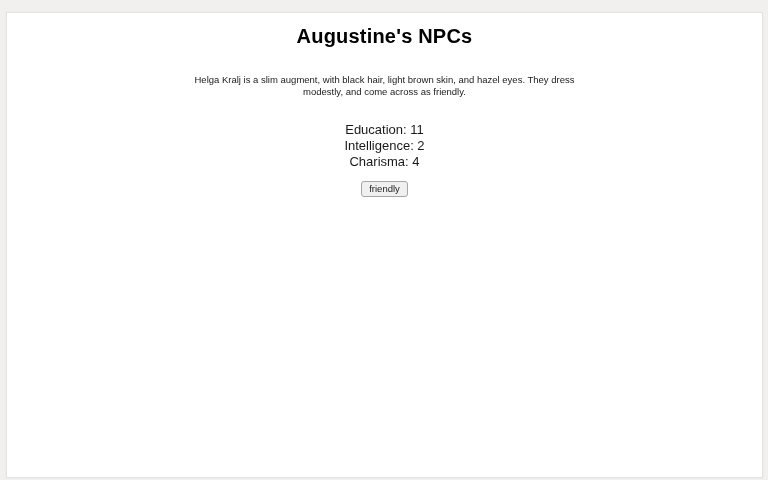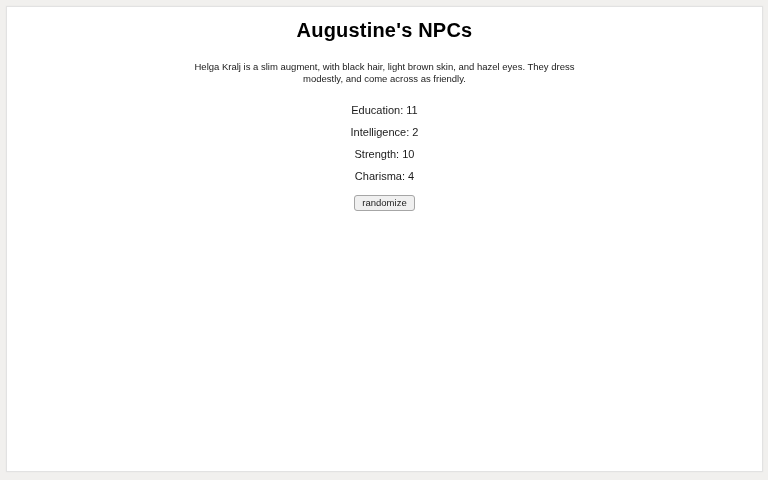--- a/index.html
+++ b/index.html
@@ -7,47 +7,47 @@
     width: 768px;
     height: 480px;
     background: #f1f0ee;
     font-family: "Liberation Sans", "DejaVu Sans", sans-serif;
     color: #111;
     overflow: hidden;
   }
   .page {
     position: absolute;
     left: 6px;
-    top: 6px;
+    top: 12px;
     width: 757px;
     height: 466px;
     background: #ffffff;
     border: 1px solid #e2e2e2;
     box-shadow: 0 0 2px rgba(0,0,0,0.04);
     text-align: center;
   }
   h1.page-title {
     font-size: 20px;
     line-height: 23px;
     font-weight: bold;
     margin: 12px 0 13px 0;
     color: #000;
     letter-spacing: 0.2px;
   }
   p.npc-description {
     font-size: 9.5px;
     line-height: 12px;
     max-width: 402px;
-    margin: 19px auto;
+    margin: 26px auto;
     color: #1a1a1a;
   }
   p.stat-line {
-    font-size: 11px;
+    font-size: 13px;
     line-height: 12px;
-    margin: 10px auto;
+    margin: 4px auto;
     color: #1a1a1a;
   }
   .button-row {
     margin-top: 10px;
   }
   button.randomize-button {
     font-family: "Liberation Sans", "DejaVu Sans", sans-serif;
     font-size: 9.5px;
     line-height: 11px;
     color: #222;
@@ -63,21 +63,20 @@
 
 <div class="page">
 
   <h1 class="page-title">Augustine's NPCs</h1>
 
   <p class="npc-description">Helga Kralj is a slim augment, with black hair, light brown skin, and hazel eyes. They dress modestly, and come across as friendly.</p>
 
   <div>
     <p class="stat-line">Education: 11</p>
     <p class="stat-line">Intelligence: 2</p>
-    <p class="stat-line">Strength: 10</p>
     <p class="stat-line">Charisma: 4</p>
   </div>
 
   <div class="button-row">
-    <button class="randomize-button">randomize</button>
+    <button class="randomize-button">friendly</button>
   </div>
 
 </div>
 
 </body></html>

